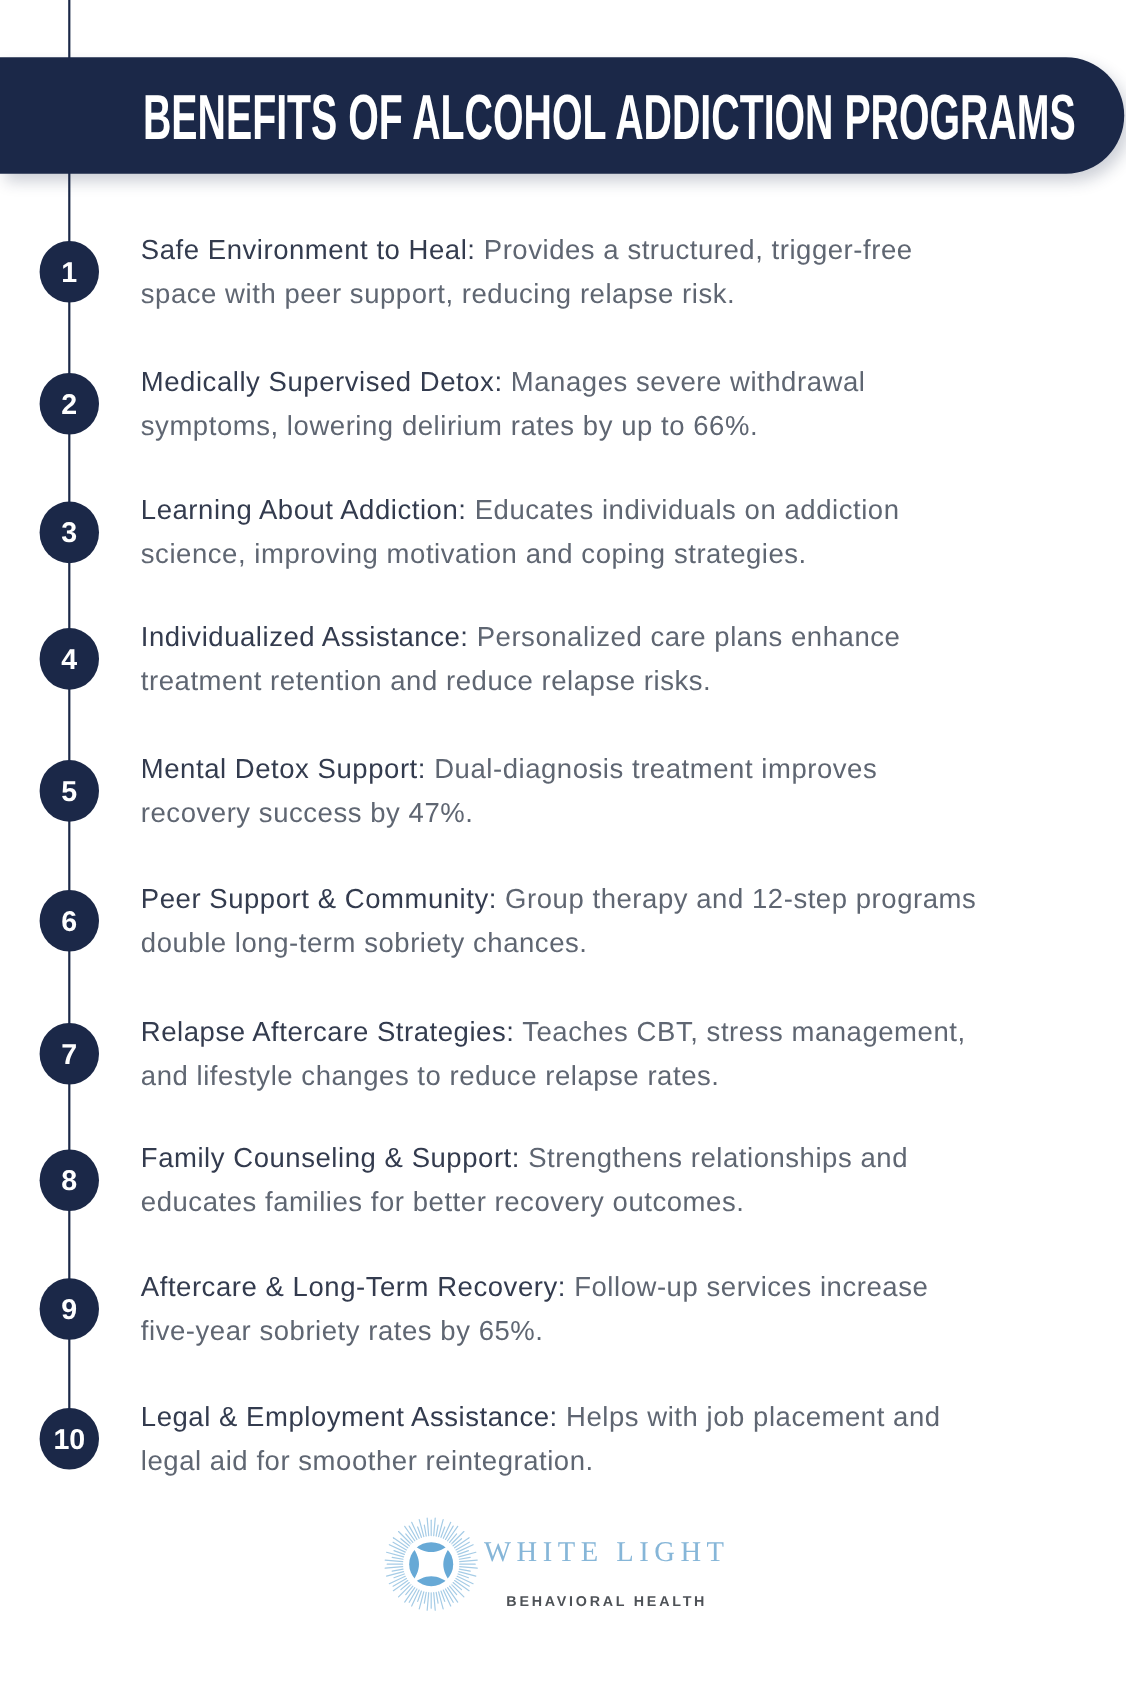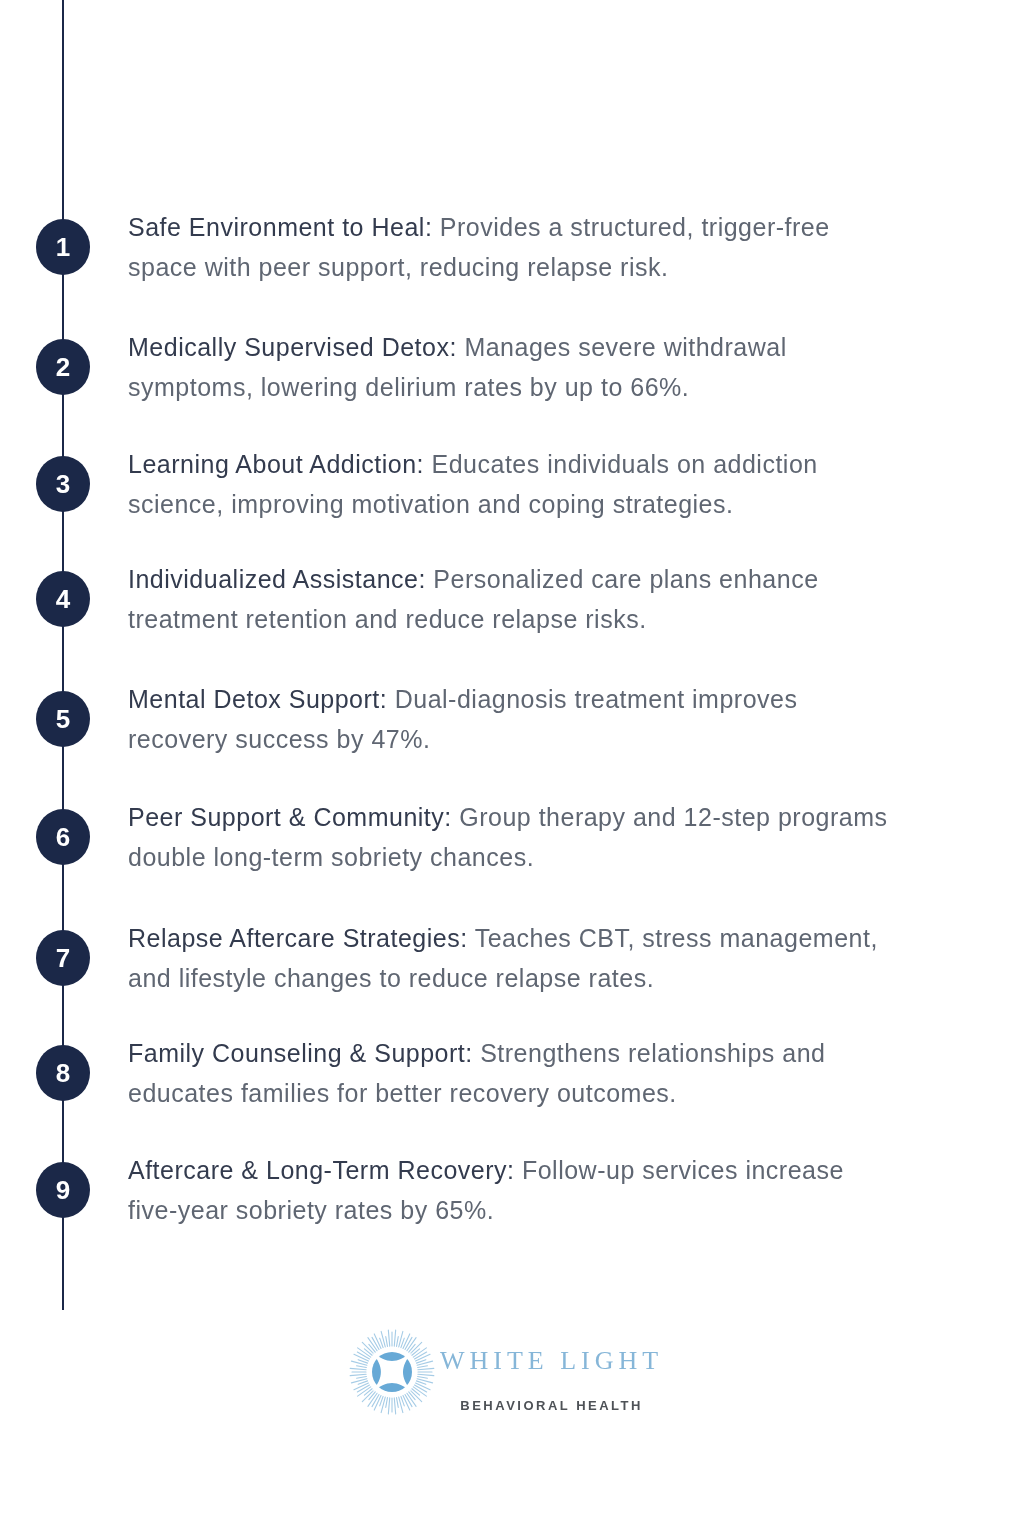--- a/index.html
+++ b/index.html
@@ -24,39 +24,44 @@
     border-radius:50%; background:#1b2848; color:#ffffff;
     font-weight:700; font-size:26px;
     display:flex; align-items:center; justify-content:center;
   }
   .item-text {
     position:absolute; left:128px; top:0; margin:0; width:900px;
     font-size:25px; line-height:40px; letter-spacing:0.5px;
     color:#5f6672; white-space:pre-line;
   }
   .item-title { color:#333b4e; font-weight:400; }
-  .logo { position:absolute; left:344px; top:1324px; width:360px; height:100px; z-index:2; }
+  .logo { position:absolute; left:344px; top:1374px; width:360px; height:100px; z-index:2; }
   .starburst { position:absolute; left:0; top:0; }
   .logo-text { position:absolute; left:96px; top:24px; display:inline-block; text-align:center; }
   .logo-name {
     font-family:"Liberation Serif", serif; font-size:26px; line-height:26px;
     letter-spacing:5px; color:#86b6d8; white-space:nowrap;
   }
   .logo-sub {
     margin-top:24px; font-size:13px; font-weight:700; letter-spacing:2.5px;
     color:#4e5257; white-space:nowrap;
   }
 </style>
 </head>
 <body>
 
 <div class="page">
 
   <div class="vline"></div>
 
+  <div class="banner">
+    <svg class="banner-title-svg" width="890" height="106" viewBox="0 0 890 106">
+      <text x="0" y="74" textLength="848" lengthAdjust="spacingAndGlyphs" font-family="Liberation Sans, sans-serif" font-weight="bold" font-size="58" fill="#ffffff">BENEFITS OF ALCOHOL ADDICTION PROGRAMS</text>
+    </svg>
+  </div>
 
   <div class="item" style="top:207px">
     <div class="badge">
         <span>1</span>
       </div>
     <p class="item-text"><b class="item-title">Safe Environment to Heal:</b> <span>Provides a structured, trigger-free
 space with peer support, reducing relapse risk.</span></p>
   </div>
 
   <div class="item" style="top:327px">
@@ -116,20 +121,27 @@
   </div>
 
   <div class="item" style="top:1150px">
     <div class="badge">
         <span>9</span>
       </div>
     <p class="item-text"><b class="item-title">Aftercare &amp; Long-Term Recovery:</b> <span>Follow-up services increase
 five-year sobriety rates by 65%.</span></p>
   </div>
 
+  <div class="item" style="top:1268px">
+    <div class="badge">
+        <span>10</span>
+      </div>
+    <p class="item-text"><b class="item-title">Legal &amp; Employment Assistance:</b> <span>Helps with job placement and
+legal aid for smoother reintegration.</span></p>
+  </div>
 
   <div class="logo">
     <svg class="starburst" width="96" height="96" viewBox="-48 -48 96 96">
       <g id="rays" stroke="#a6cce6" stroke-width="1.1" stroke-linecap="round">
           <line x1="26.00" y1="0.00" x2="40.00" y2="0.00"></line>
           <line x1="25.90" y1="2.27" x2="41.84" y2="3.66"></line>
           <line x1="25.61" y1="4.51" x2="35.45" y2="6.25"></line>
           <line x1="25.11" y1="6.73" x2="40.57" y2="10.87"></line>
           <line x1="24.43" y1="8.89" x2="33.83" y2="12.31"></line>
           <line x1="23.56" y1="10.99" x2="38.06" y2="17.75"></line>

